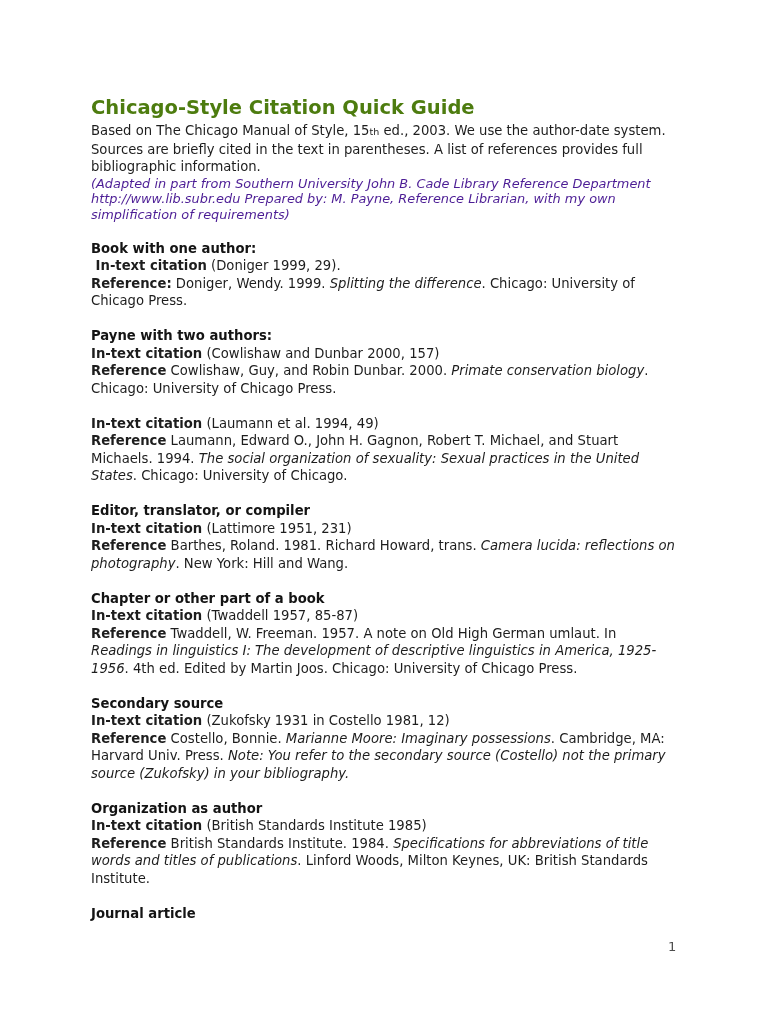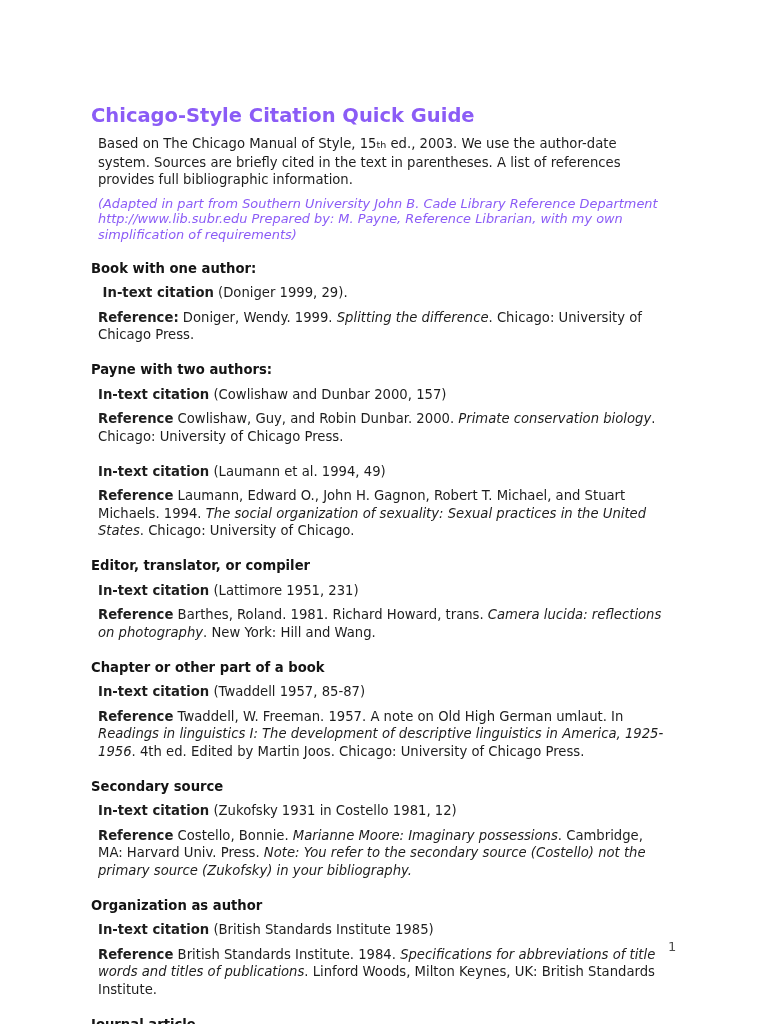--- a/index.html
+++ b/index.html
@@ -4,26 +4,26 @@
 <style>
   html,body{margin:0;padding:0;}
   body{
     width:768px;height:1024px;background:#ffffff;
     font-family:"DejaVu Sans",sans-serif;color:#1d1d1d;
     overflow:hidden;
   }
   .page{position:relative;width:768px;height:1024px;background:#fff;}
   .content{position:absolute;left:91px;top:88px;width:586px;}
   h1.title{
-    font-size:19.5px;line-height:24px;font-weight:bold;color:#8b5cf6;
-    margin:16px 0 2px 0;letter-spacing:0;
+    font-size:19.5px;line-height:24px;font-weight:bold;color:#4d7c0f;
+    margin:8px 0 2px 0;letter-spacing:0;
   }
-  p{margin:7px;white-space:pre-wrap;}
+  p{margin:0;white-space:pre-wrap;}
   .body-text{font-size:13.2px;line-height:17.5px;}
-  .attr-note{font-size:12.9px;line-height:15.5px;font-style:italic;color:#8b5cf6;}
+  .attr-note{font-size:12.9px;line-height:15.5px;font-style:italic;color:#4c1d95;}
   .section{margin-top:17.5px;}
   .section-heading{
     font-size:13.2px;line-height:17.5px;font-weight:bold;color:#141414;margin:0;
     white-space:pre-wrap;
   }
   .b{font-weight:bold;}
   .i{font-style:italic;}
   .sm{font-size:9.5px;}
   .page-number{
     position:absolute;left:668px;top:939px;width:20px;text-align:left;

